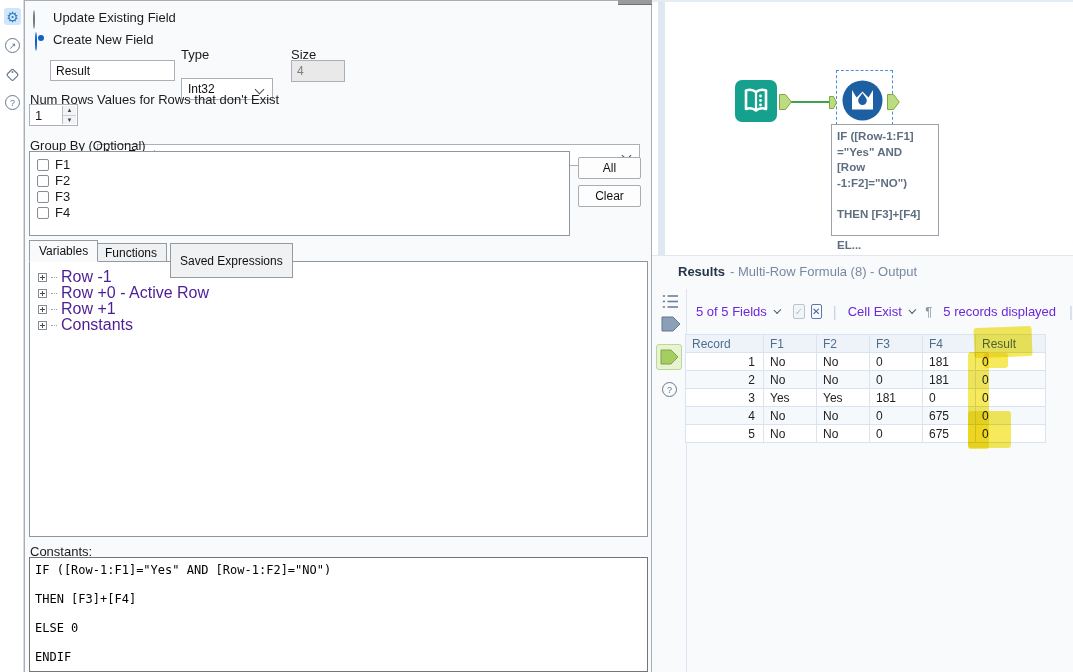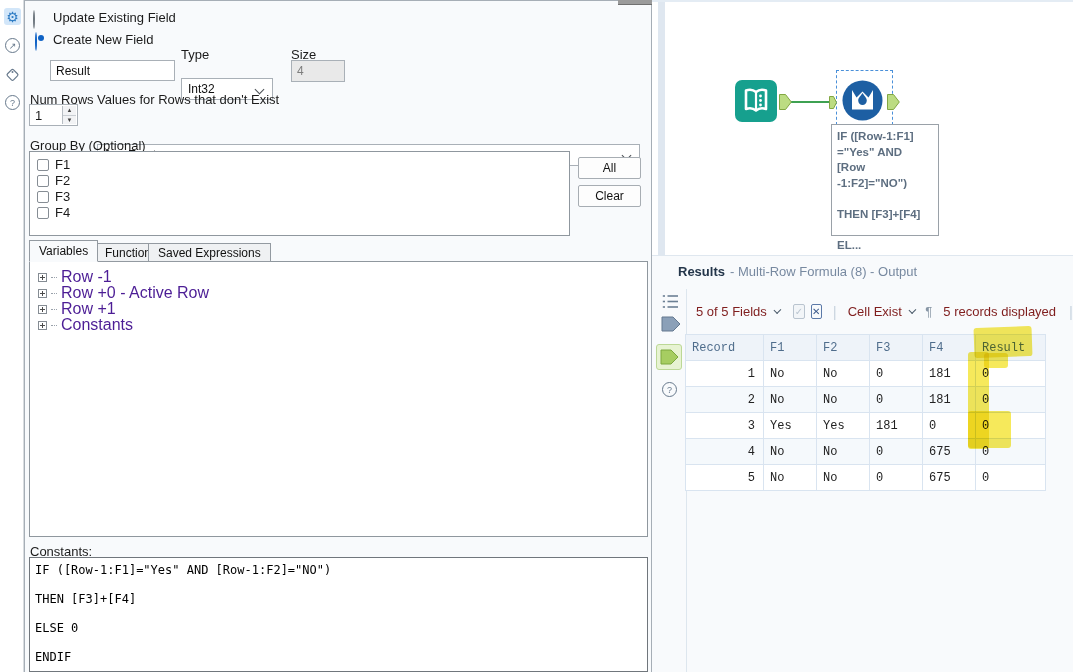--- a/index.html
+++ b/index.html
@@ -52,25 +52,25 @@
   .conn { height:2px; background:#3ea152; }
   .dashed-sel { border:1px dashed #4a90d9; }
   .anno { background:#fff; border:1px solid #9aa1a8; color:#5d6e80; font-weight:bold;
           font-size:11.5px; line-height:15.5px; padding:4px 5px; white-space:pre-wrap; }
 
   
   #results { left:652px; top:255px; width:421px; height:417px; background:#f8fafc; border-top:1px solid #dfe7ef; }
   .res-title-b { font-size:13px; font-weight:bold; color:#24364a; }
   .res-title-r { font-size:13px; color:#7789a0; }
   .tb-sep { color:#c9d4df; font-size:15px; }
-  .tb-txt { font-size:13px; color:#7f1d1d; white-space:nowrap; }
+  .tb-txt { font-size:13px; color:#6d28d9; white-space:nowrap; }
   .tb-chev { width:6px; height:6px; border-right:1.4px solid #4a5a6a; border-bottom:1.4px solid #4a5a6a; transform:rotate(45deg); display:inline-block; }
   .sq-ic { width:15px; height:15px; border-radius:2px; display:flex; align-items:center; justify-content:center; font-size:10px; }
   table.res { border-collapse:collapse; table-layout:fixed; font-size:12px; background:#fff; }
-  table.res th, table.res td { border:1px solid #d9e4f0; height:26px; padding:0 6px; overflow:hidden; white-space:nowrap;font-family:Liberation Mono, monospace; }
+  table.res th, table.res td { border:1px solid #d9e4f0; height:18px; padding:0 6px; overflow:hidden; white-space:nowrap; }
   table.res th { background:#eef3f9; color:#4f6d8c; font-weight:normal; text-align:left; }
   table.res td { color:#222; }
   table.res td.rec { text-align:right; padding-right:8px; }
   table.res tr.alt td { background:#f5f9fc; }
   .hl { position:absolute; background:#f4e32c; opacity:.78; mix-blend-mode:multiply; border-radius:3px; }
 </style>
 </head>
 <body>
 
 <div id="root">
@@ -147,21 +147,21 @@
     <div style="position:absolute; left:7px; top:53px; display:flex; align-items:center; gap:6px;">
       <span class="cb"></span>
         <span class="lbl">F4</span>
       </div>
   </div>
   <div class="abs btn" style="left:578px; top:157px; width:63px; height:22px;">All</div>
   <div class="abs btn" style="left:578px; top:185px; width:63px; height:22px;">Clear</div>
 
   <div class="abs tab on" style="left:29px; top:240px; height:22px;">Variables</div>
   <div class="abs tab off" style="left:95px; top:243px; height:19px;">Functions</div>
-  <div class="abs tab off" style="left:148px; top:243px; height:19px;text-align:center;">Saved Expressions</div>
+  <div class="abs tab off" style="left:170px; top:243px; height:35px;text-align:center;">Saved Expressions</div>
 
   <div class="abs whitebox" style="left:29px; top:261px; width:619px; height:276px;">
     <div style="position:absolute; left:8px; top:6px; display:flex; align-items:center; gap:4px;">
       <span class="plus"></span>
         <span class="dotl"></span>
         <span class="tree-lbl">Row -1</span>
       </div>
     <div style="position:absolute; left:8px; top:22px; display:flex; align-items:center; gap:4px;">
       <span class="plus"></span>
         <span class="dotl"></span>

